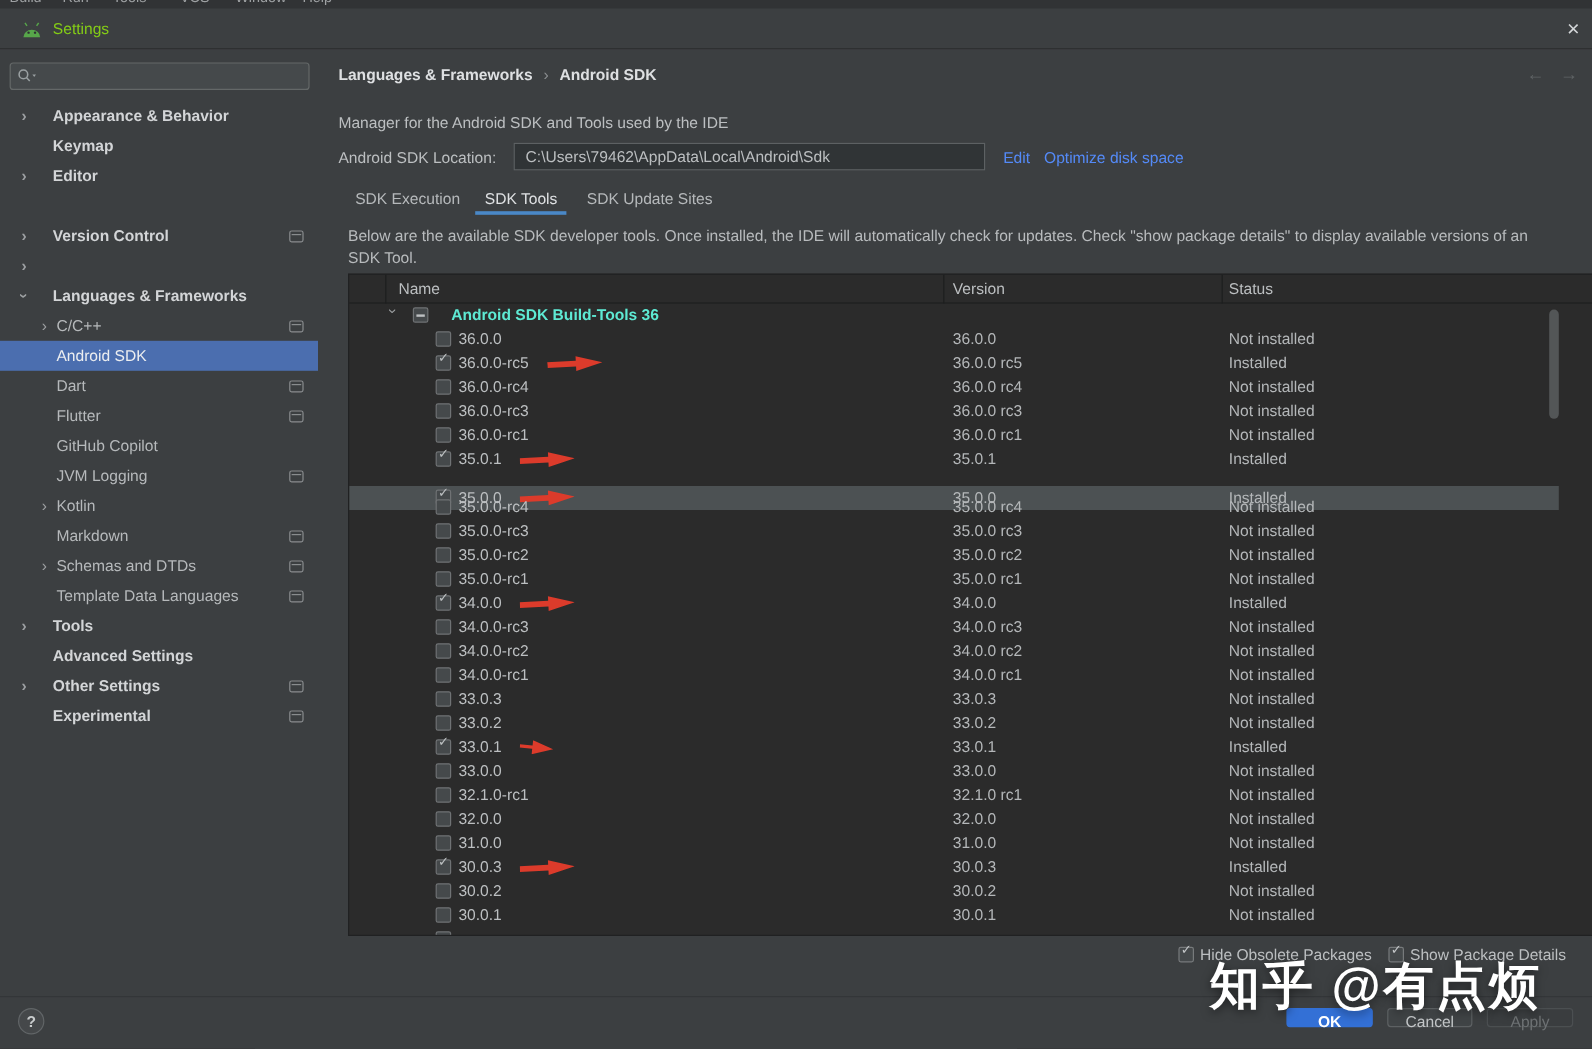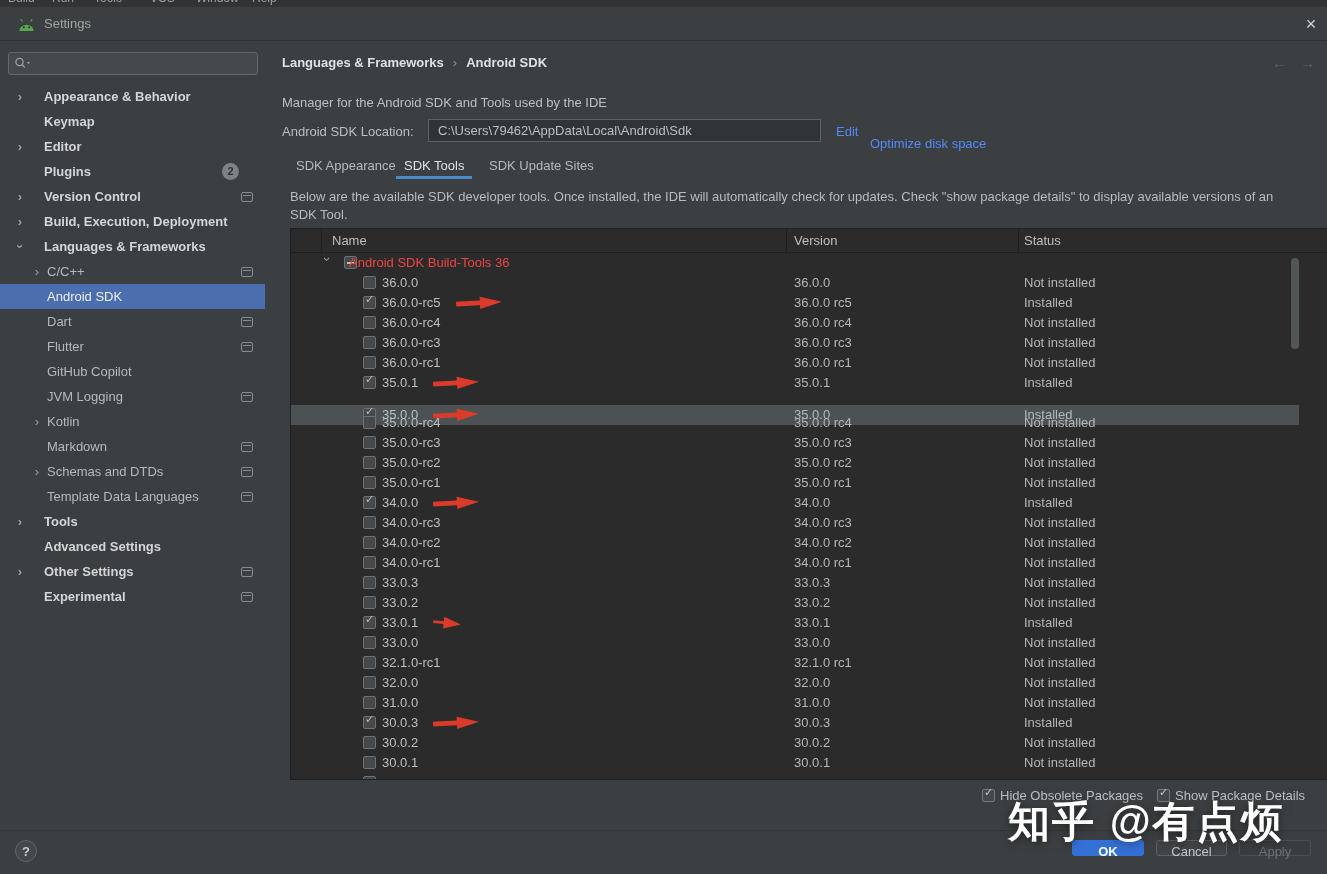--- a/index.html
+++ b/index.html
@@ -13,21 +13,21 @@
     overflow:hidden;
   }
   .abs { position:absolute; }
 
   
   #top-strip { left:0; top:0; width:1327px; height:7px; background:#313335; overflow:hidden; z-index:5;}
   #top-strip span { position:absolute; top:-9px; color:#9ea1a3; font-size:12px; }
 
   
   #title-bar { left:0; top:7px; width:1327px; height:34px; background:#3c3f41; border-bottom:1px solid #2e3031; z-index:4; }
-  #dlg-title { position:absolute; left:44px; top:9px; color:#a3a3a3; font-size:13px; }
+  #dlg-title { position:absolute; left:44px; top:9px; color:#84cc16; font-size:13px; }
   #android-icon { position:absolute; left:17px; top:11px; }
   #close-btn { position:absolute; left:1299px; top:5px; width:24px; height:24px; color:#d3d6d8; font-size:18px; text-align:center; line-height:24px; cursor:default;}
 
   
   #search-box { left:8px; top:52px; width:250px; height:23px; background:#45494b; border:1px solid #646868; border-radius:3px; }
   #tree { left:0; top:84px; width:265px; height:540px; }
   .tree-item { position:absolute; left:0; width:265px; height:25px; line-height:25px; color:#b6b9bb; }
   .tree-item .chev { position:absolute; top:0; color:#9da0a2; font-size:13px; width:12px; text-align:center; }
   .tree-item .chev.down { transform:rotate(90deg); }
   .tree-item.lvl0 { color:#d3d5d7; font-weight:bold; }
@@ -46,42 +46,42 @@
   
   #breadcrumb { left:282px; top:55px; font-weight:bold; color:#dee0e2; }
   #breadcrumb .sep { color:#8b8e90; font-weight:normal; margin:0 9px; }
   #nav-back { left:1272px; top:54px; color:#606466; font-size:15px; }
   #nav-fwd  { left:1300px; top:54px; color:#606466; font-size:15px; }
   #manager-desc { left:282px; top:95px; }
   #loc-label { left:282px; top:124px; }
   #loc-field { left:428px; top:119px; width:393px; height:23px; background:#303436; border:1px solid #5d6163; color:#bcbfc1; line-height:21px; padding-left:9px; white-space:nowrap; overflow:hidden; }
   .link { color:#548af7; }
   #edit-link { left:836px; top:124px; }
-  #optimize-link { left:870px; top:124px;margin-top:12px; }
+  #optimize-link { left:870px; top:124px; }
 
   
   .tab { position:absolute; top:158px; color:#b6b9bb; }
   .tab.sel { color:#dfe1e3; }
   #tab-underline { left:396px; top:176px; width:76px; height:3px; background:#4a88c7; }
 
   #table-note { left:290px; top:188px; width:1002px; line-height:18px; color:#b8bbbd; }
 
   
   #pkg-table { left:290px; top:228px; width:1188px; height:552px; background:#2b2b2b; border:1px solid #202122; overflow:hidden; }
   #tbl-header { position:absolute; left:0; top:0; width:100%; height:24px; border-bottom:1px solid #1d1e1f; }
   .col-sep { position:absolute; top:0; width:1px; height:24px; background:#1d1e1f; }
   .hdr-lbl { position:absolute; top:4px; color:#bcbfc1; }
   .t-row { position:absolute; left:0; width:1008px; height:20px; line-height:20px; }
   .t-row.selected { background:#4c5153; }
   .t-row .cb { position:absolute; left:72px; top:3px; width:13px; height:13px; background:#45494b; border:1px solid #6f7274; border-radius:2px; }
   .t-row.group .cb { left:53px; }
   .cb.checked::after { content:"\2713"; position:absolute; left:1px; top:-4px; color:#bdc0c2; font-size:11px; line-height:13px; }
   .cb.indet::after { content:""; position:absolute; left:2px; top:5px; width:7px; height:2px; background:#bdc0c2; }
   .t-row .name-cell { position:absolute; left:91px; top:0; height:20px; display:flex; align-items:center; gap:15px; white-space:nowrap; }
-  .t-row.group .name-cell { left:58px; font-weight:normal; color:#ef4444; }
+  .t-row.group .name-cell { left:85px; font-weight:bold; color:#5eead4; }
   .t-row.group .chev { position:absolute; left:30px; top:0; width:12px; color:#9da0a2; transform:rotate(90deg); }
   .t-row .ver { position:absolute; left:503px; color:#b4b7b9; }
   .t-row .stat { position:absolute; left:733px; color:#b4b7b9; }
   .red-arrow { display:inline-block; width:46px; height:14px; background:#dc3b2b; clip-path:polygon(0 33%,52% 33%,52% 6%,100% 50%,52% 94%,52% 67%,0 67%); transform:rotate(-3deg); }
   .red-arrow.short { width:28px; clip-path:polygon(0 40%,38% 40%,38% 8%,100% 50%,38% 92%,38% 60%,0 60%); transform:rotate(6deg); }
   #v-scroll { left:1291px; top:258px; width:8px; height:91px; background:#616567; border-radius:4px; opacity:.75; }
 
   
   .foot-cb { position:absolute; top:789px; width:13px; height:13px; background:#45494b; border:1px solid #777a7c; border-radius:2px; }
   .foot-cb.checked::after { content:"\2713"; position:absolute; left:1px; top:-4px; color:#c3c6c8; font-size:11px; line-height:13px; }
@@ -122,23 +122,22 @@
   <svg width="18" height="14" viewBox="0 0 18 14" style="position:absolute;left:5px;top:4px;">
     <circle cx="5.5" cy="5" r="3.6" fill="none" stroke="#9aa0a2" stroke-width="1.3"></circle>
     <line x1="8.2" y1="7.8" x2="10.8" y2="10.5" stroke="#9aa0a2" stroke-width="1.3"></line>
     <path d="M13 5 l3 0 l-1.5 2.2 z" fill="#9aa0a2"></path>
   </svg>
 </div>
 <div id="tree" class="abs">
     <div class="tree-item lvl0" style="top: 0px;"><span class="chev">›</span><span class="lbl">Appearance &amp; Behavior</span></div>
     <div class="tree-item lvl0" style="top: 25px;"><span class="lbl">Keymap</span></div>
     <div class="tree-item lvl0" style="top: 50px;"><span class="chev">›</span><span class="lbl">Editor</span></div>
-    <div class="tree-item lvl0" style="top: 75px;"><span class="lbl">Plugins</span><span class="badge">2</span></div>
     <div class="tree-item lvl0" style="top: 100px;"><span class="chev">›</span><span class="lbl">Version Control</span><span class="pane-icon"></span></div>
-    <div class="tree-item lvl0" style="top: 125px;"><span class="chev">›</span><span class="lbl">Build, Execution, Deployment</span></div>
+    <div class="tree-item lvl0" style="top: 125px;"><span class="chev">›</span></div>
     <div class="tree-item lvl0" style="top: 150px;"><span class="chev down">›</span><span class="lbl">Languages &amp; Frameworks</span></div>
     <div class="tree-item lvl1" style="top: 175px;"><span class="chev">›</span><span class="lbl">C/C++</span><span class="pane-icon"></span></div>
     <div class="tree-item lvl1 selected" style="top: 200px;"><span class="lbl">Android SDK</span></div>
     <div class="tree-item lvl1" style="top: 250px;"><span class="lbl">Flutter</span><span class="pane-icon"></span></div>
     <div class="tree-item lvl1" style="top: 225px;"><span class="lbl">Dart</span><span class="pane-icon"></span></div>
     <div class="tree-item lvl1" style="top: 300px;"><span class="lbl">JVM Logging</span><span class="pane-icon"></span></div>
     <div class="tree-item lvl1" style="top: 275px;"><span class="lbl">GitHub Copilot</span></div>
     <div class="tree-item lvl1" style="top: 325px;"><span class="chev">›</span><span class="lbl">Kotlin</span></div>
     <div class="tree-item lvl1" style="top: 350px;"><span class="lbl">Markdown</span><span class="pane-icon"></span></div>
     <div class="tree-item lvl1" style="top: 375px;"><span class="chev">›</span><span class="lbl">Schemas and DTDs</span><span class="pane-icon"></span></div>
@@ -155,21 +154,21 @@
 </div>
 <div id="nav-back" class="abs">←</div>
 <div id="nav-fwd" class="abs">→</div>
 <div id="manager-desc" class="abs">Manager for the Android SDK and Tools used by the IDE</div>
 <div id="loc-label" class="abs">Android SDK Location:</div>
 <div id="loc-field" class="abs">C:\Users\79462\AppData\Local\Android\Sdk</div>
 <div id="edit-link" class="abs link">Edit</div>
 <div id="optimize-link" class="abs link">Optimize disk space</div>
 
 <div id="tabs-holder">
-    <span class="abs tab" style="left: 296px;">SDK Appearance</span>
+    <span class="abs tab" style="left: 296px;">SDK Execution</span>
     <span class="abs tab sel" style="left: 404px;">SDK Tools</span>
     <span class="abs tab" style="left: 489px;">SDK Update Sites</span>
   </div>
 <div id="tab-underline" class="abs"></div>
 
 <div id="table-note" class="abs">Below are the available SDK developer tools. Once installed, the IDE will automatically check for updates. Check "show package details" to display available versions of an SDK Tool.</div>
 
 <div id="pkg-table" class="abs">
   <div id="tbl-header">
     <div class="col-sep" style="left:30px"></div>

